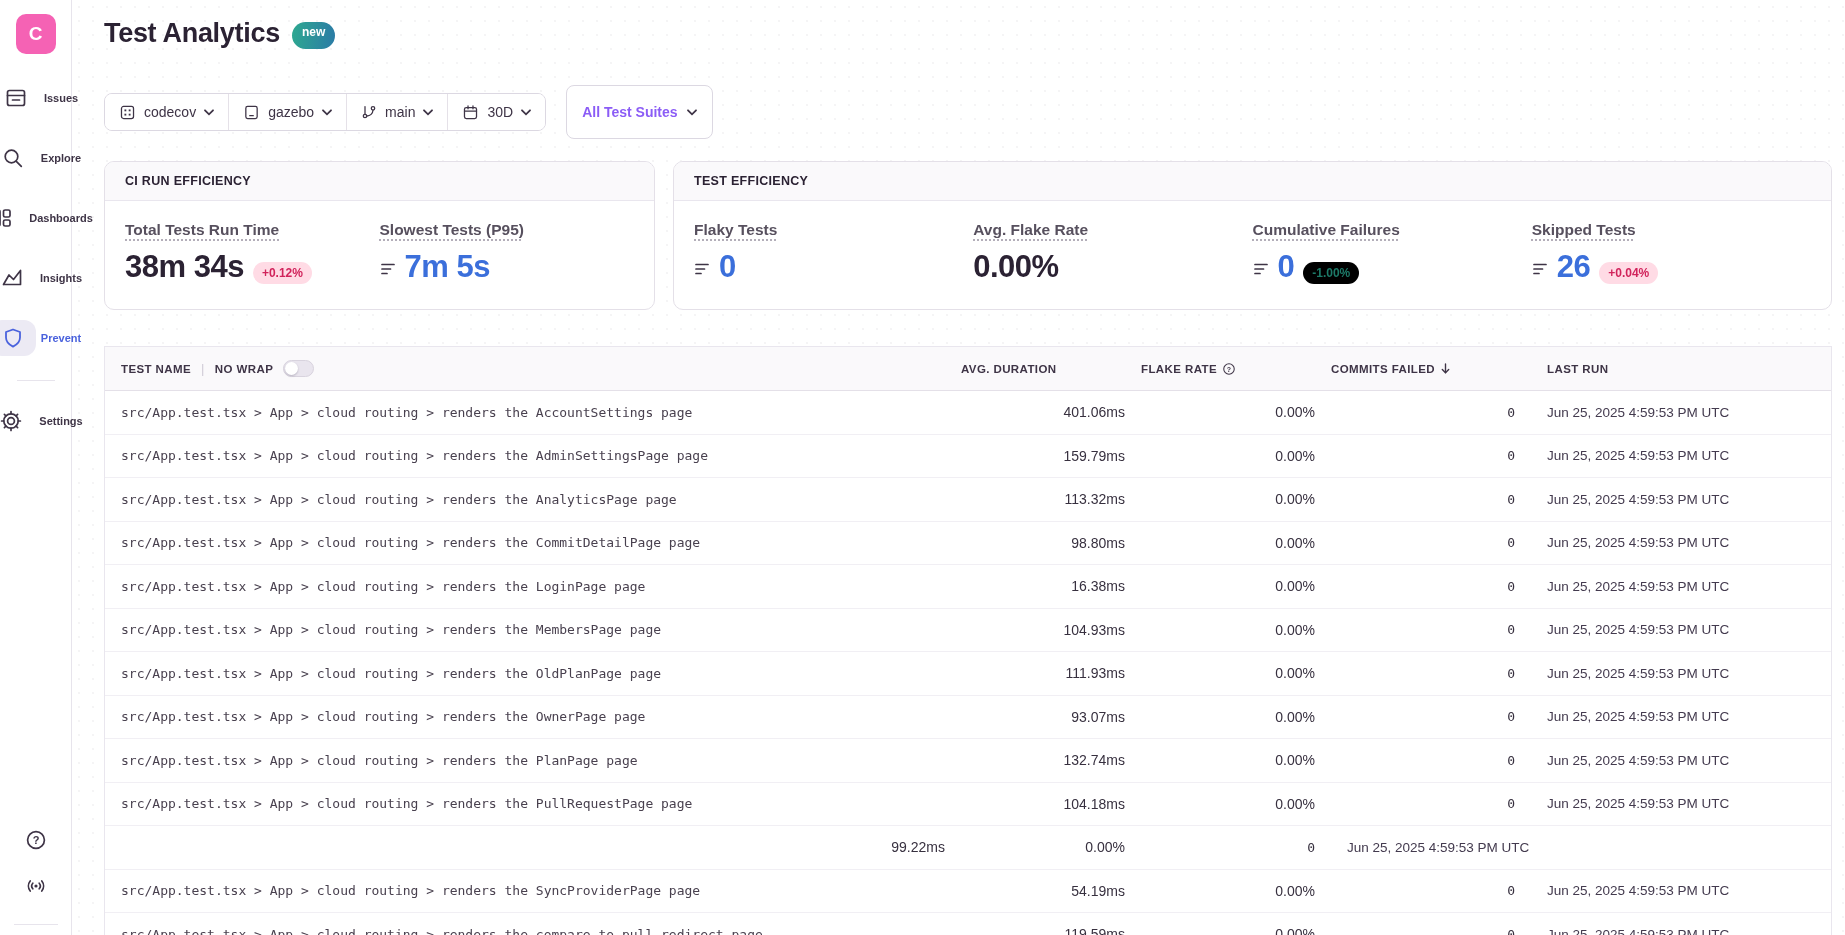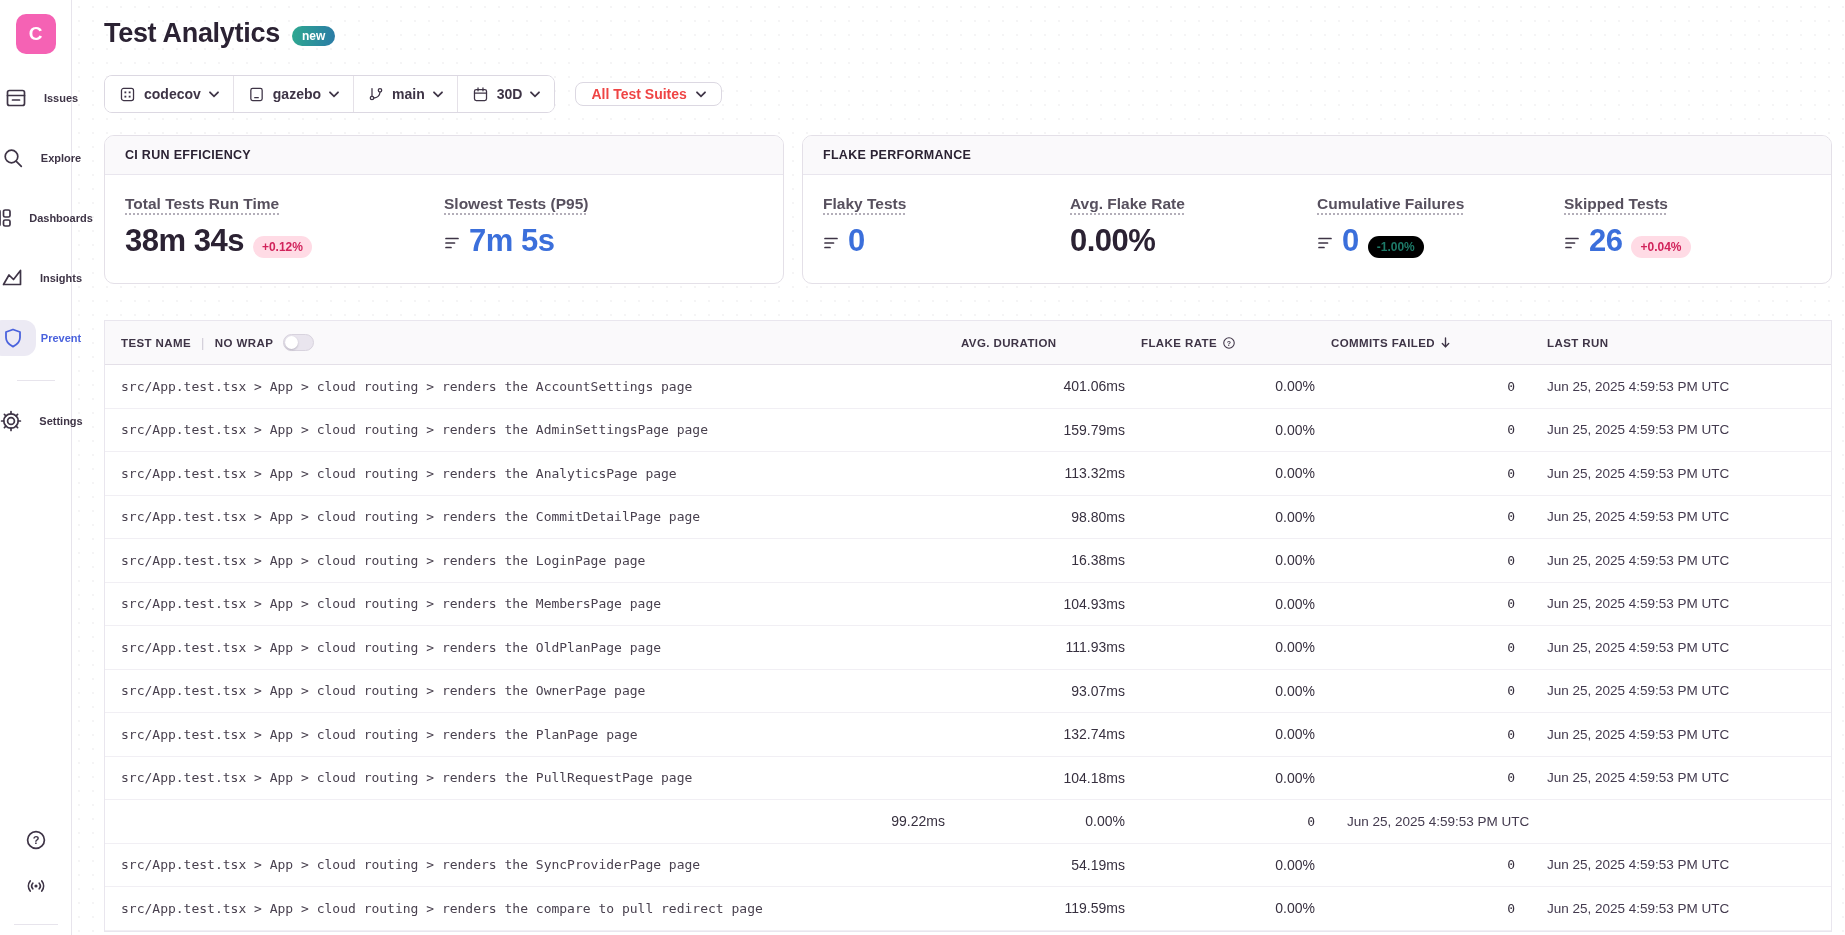--- a/index.html
+++ b/index.html
@@ -32,50 +32,50 @@
   .side-bottom .bicon { cursor:pointer; display:flex; }
   .side-bottom-divider { width:44px; height:1px; background:#e7e4ec; margin-top:4px; }
   svg { display:block; }
 
   
   .main {
     flex:1; height:100%; overflow:hidden; padding:18px 13px 0 32px;
     background-image:radial-gradient(rgba(60,50,70,0.05) 1px, transparent 1.2px);
     background-size:14px 14px;
   }
-  .page-header { display:flex; align-items:center; gap:12px; margin-bottom:26px; }
+  .page-header { display:flex; gap:12px; margin-bottom:36px; }
   .page-title { font-size:27px; font-weight:800; letter-spacing:-0.3px; color:#2b2233; }
   .new-badge {
     background:linear-gradient(95deg,#2ea890,#2b7ba6); color:#fff; font-size:12px;
     font-weight:600; padding:3px 10px; border-radius:20px; margin-top:4px;
   }
 
   
   .filter-row { display:flex; align-items:center; gap:20px; margin-bottom:22px; }
   .filter-group {
     display:flex; align-items:stretch; background:#fff; border:1px solid #dcd8e2;
     border-radius:8px; height:38px; overflow:hidden;
   }
   .filter-seg {
     display:flex; align-items:center; gap:8px; padding:0 14px; cursor:pointer;
-    font-size:14px; font-weight:700; color:#3e3446; border-right:1px solid #e5e1e8;
+    font-size:14px; font-weight:400; color:#3e3446; border-right:1px solid #e5e1e8;
     background:#fff;
   }
   .filter-seg:last-child { border-right:none; }
   .suites-btn {
-    display:flex; align-items:center; gap:9px; padding:0 15px; height:24px; cursor:pointer;
-    font-size:14px; font-weight:700; color:#ef4444; background:#fff;
+    display:flex; align-items:center; gap:9px; padding:0 15px; height:54px; cursor:pointer;
+    font-size:14px; font-weight:700; color:#8b5cf6; background:#fff;
     border:1px solid #dcd8e2; border-radius:8px;
   }
   .chev { color:#3e3446; }
 
   
   .cards-row { display:flex; gap:18px; margin-bottom:36px; }
   .card { background:#fff; border:1px solid #e4e0e8; border-radius:10px; overflow:hidden; }
-  .card-ci { width:680px; }
+  .card-ci { width:551px; }
   .card-perf { flex:1; }
   .card-head {
     background:#faf9fb; border-bottom:1px solid #e9e6ee; padding:12px 20px;
     font-size:12.5px; font-weight:700; letter-spacing:0.3px; color:#2b2233;
   }
   .card-body { display:flex; padding:20px 20px 24px; }
   .metric { flex:1; min-width:0; }
   .metric-label {
     display:inline-block; font-size:15.5px; font-weight:600; color:#57505e;
     text-decoration:underline dotted #9b94a3; text-underline-offset:5px;
@@ -280,21 +280,21 @@
             <svg class="filter-lines" width="16" height="14" viewBox="0 0 16 14" stroke="currentColor" stroke-width="1.7" stroke-linecap="round">
                 <path d="M2 2.5h12M2 7h8.5M2 11.5h5"></path>
               </svg>
             <span class="metric-value blue">7m 5s</span>
           </div>
         </div>
       </div>
     </section>
 
     <section class="card card-perf">
-      <div class="card-head">FLAKE PERFORMANCE</div>
+      <div class="card-head">TEST EFFICIENCY</div>
       <div class="card-body">
         <div class="metric">
           <span class="metric-label">Flaky Tests</span>
           <div class="metric-value-row">
             <svg class="filter-lines" width="16" height="14" viewBox="0 0 16 14" stroke="currentColor" stroke-width="1.7" stroke-linecap="round">
                 <path d="M2 2.5h12M2 7h8.5M2 11.5h5"></path>
               </svg>
             <span class="metric-value blue">0</span>
           </div>
         </div>

